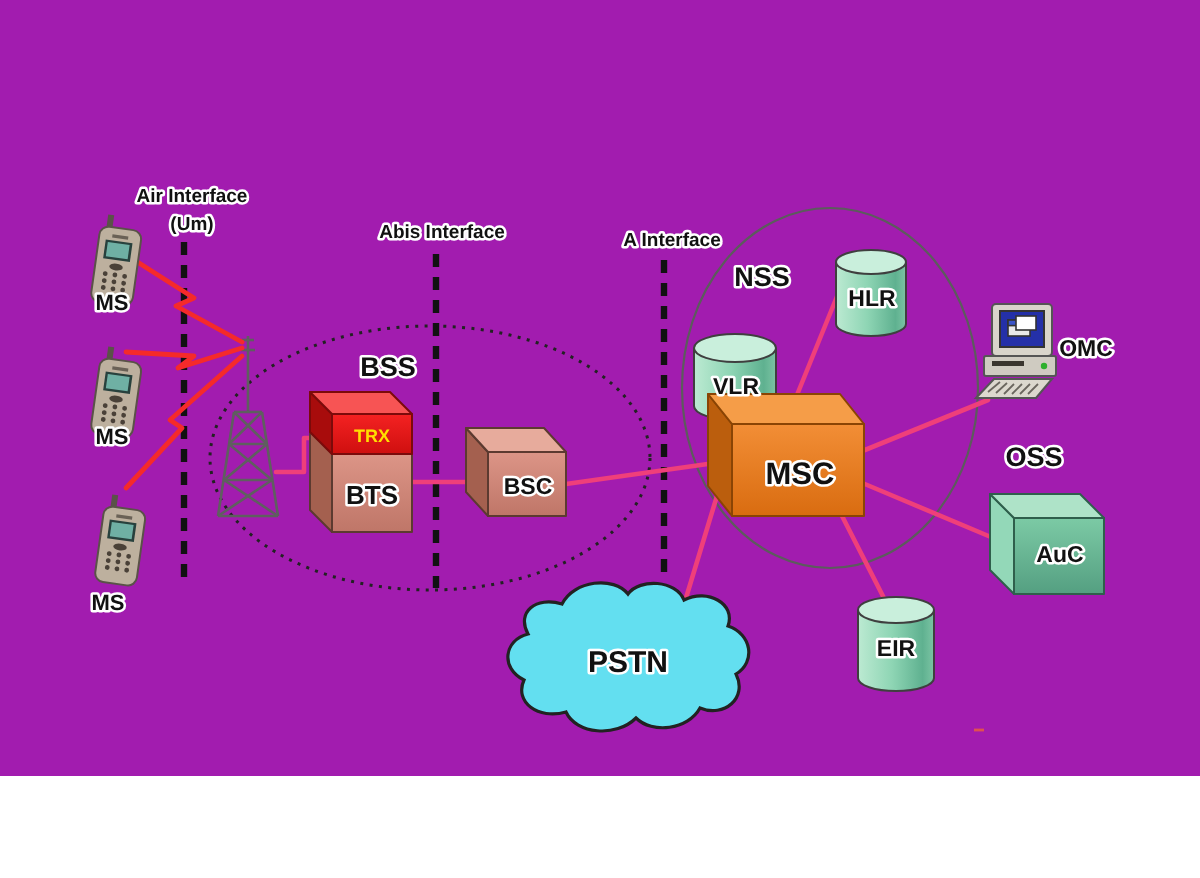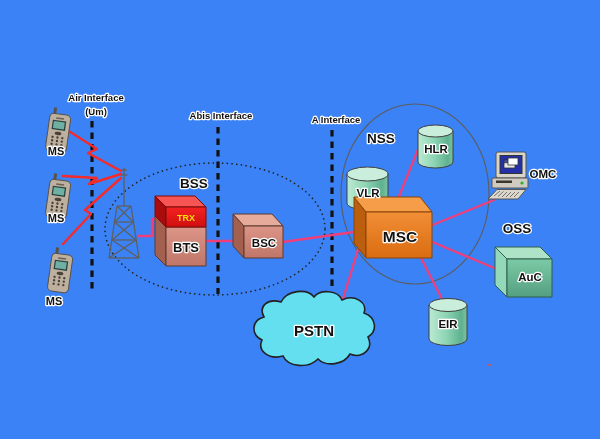--- a/index.html
+++ b/index.html
@@ -1,16 +1,16 @@
 <!DOCTYPE html>
 <html><head>
 <meta charset="utf-8">
 <style>
   html,body{margin:0;padding:0;background:#fff;}
-  .stage{position:relative;width:600px;height:439px;background:#3b82f6;overflow:hidden;}
+  .stage{position:relative;width:600px;height:388px;background:#a21caf;overflow:hidden;}
   text.lbl{
     font-family:"Liberation Sans",sans-serif;
     font-weight:bold;
     fill:#111;
     paint-order:stroke;
     stroke:#ffffff;
     stroke-width:2.5px;
     stroke-linejoin:round;
     text-anchor:middle;
   }

